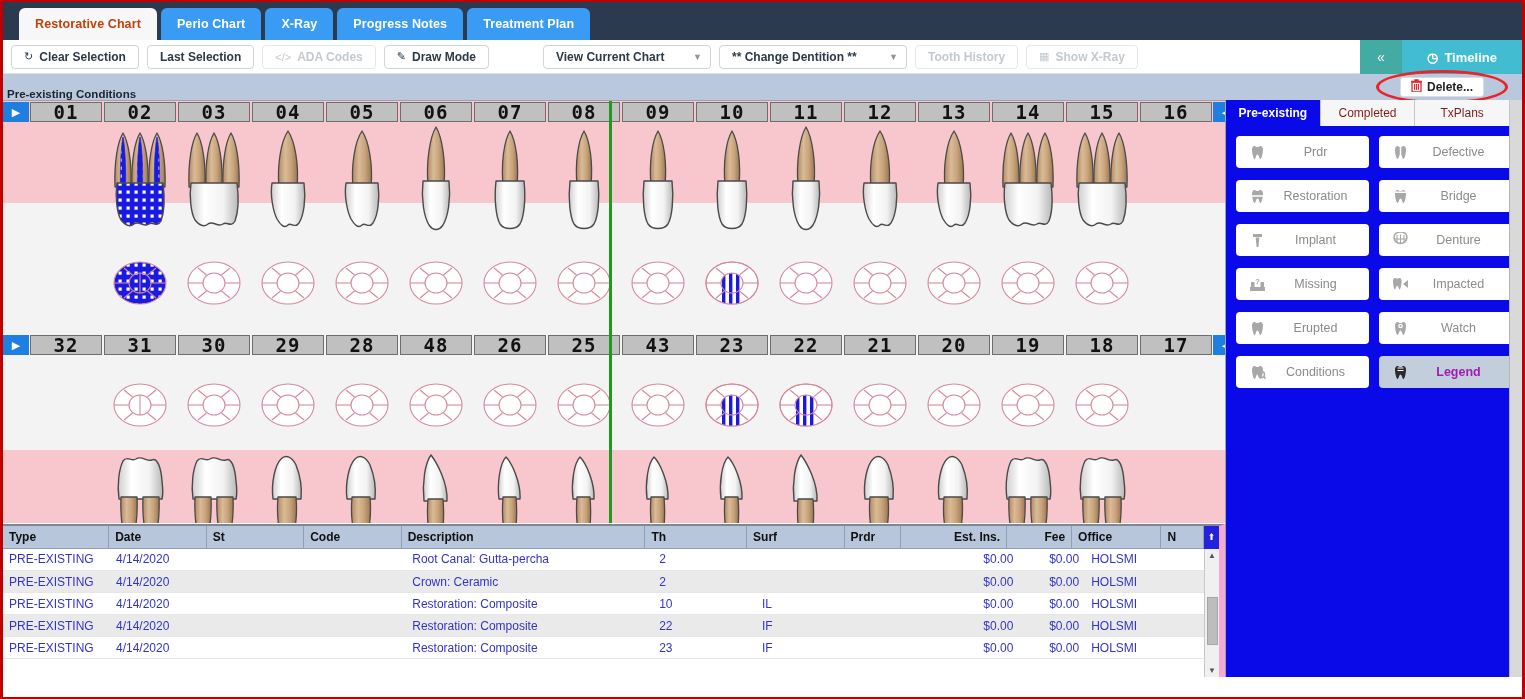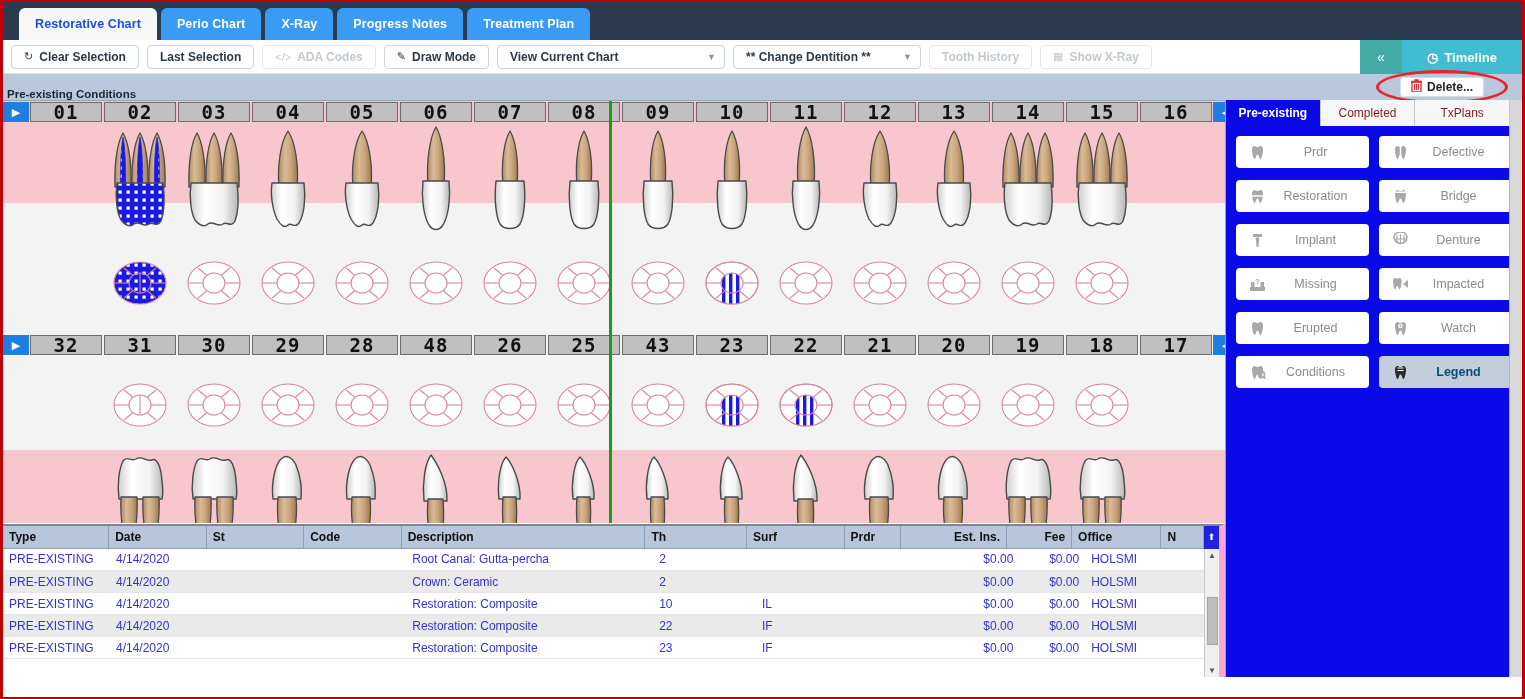--- a/index.html
+++ b/index.html
@@ -26,21 +26,21 @@
   .tab {
     height: 32px; margin-right: 4px;
     padding: 0 16px;
     display: flex; align-items: center; justify-content: center;
     border-radius: 6px 6px 0 0;
     background: #3a9bf4; color: #ffffff;
     font-size: 12.5px; font-weight: bold;
     letter-spacing: .1px;
     cursor: pointer; white-space: nowrap;
   }
-  .tab.active { background: #f7f7f7; color: #1d4ed8; }
+  .tab.active { background: #f7f7f7; color: #c2410c; }
 
   
   #toolbar {
     height: 34px; background: #ffffff;
     border-bottom: 1px solid #e2e2e2;
     display: flex; align-items: center;
     padding-left: 8px;
     position: relative;
   }
   .tbtn {
@@ -55,21 +55,21 @@
   .tbtn .gl { font-size: 11px; font-weight: normal; }
   .tsel {
     height: 24px; border: 1px solid #cfd4d8; border-radius: 4px;
     background: #fff; color: #2c3a47;
     font-size: 12px; font-weight: bold;
     display: inline-flex; align-items: center; justify-content: space-between;
     padding: 0 8px 0 12px; margin-right: 8px;
     cursor: pointer; white-space: nowrap;
   }
   .tsel .cv { font-size: 9px; color: #8d969e; margin-left: 22px; font-weight: normal; }
-  #sel-view { width: 228px; }
+  #sel-view { width: 168px; margin-left: 46px; }
   #sel-dent { width: 188px; }
   #timeline-wrap {
     position: absolute; right: 0; top: 0; height: 34px; display: flex;
   }
   #collapse-btn {
     width: 42px; background: #42aba3; color: #fff;
     display: flex; align-items: center; justify-content: center;
     font-size: 14px; cursor: pointer;
   }
   #timeline-btn {
@@ -215,21 +215,21 @@
     display: grid; grid-template-columns: 1fr 1fr;
     gap: 12px 10px;
   }
   .cbtn {
     height: 32px; border-radius: 4px; background: #fff;
     display: flex; align-items: center;
     padding-left: 12px; gap: 10px;
     font-size: 12.5px; color: #8b8b8b;
     cursor: pointer; overflow: hidden;
   }
-  .cbtn.on { background: #c3cedd; color: #0c4a6e; font-weight: bold; }
+  .cbtn.on { background: #c3cedd; color: #a21caf; font-weight: bold; }
   .cbtn .ci { width: 18px; display: flex; justify-content: center; flex: 0 0 auto; }
   .cbtn .cl { flex: 1; text-align: center; padding-right: 14px; }
   #panelscroll {
     position: absolute; right: 0; top: 26px; bottom: 0; width: 13px;
     background: #d9d9d9; border-left: 1px solid #b4b4b4;
   }
 </style>
 </head>
 <body>
 

